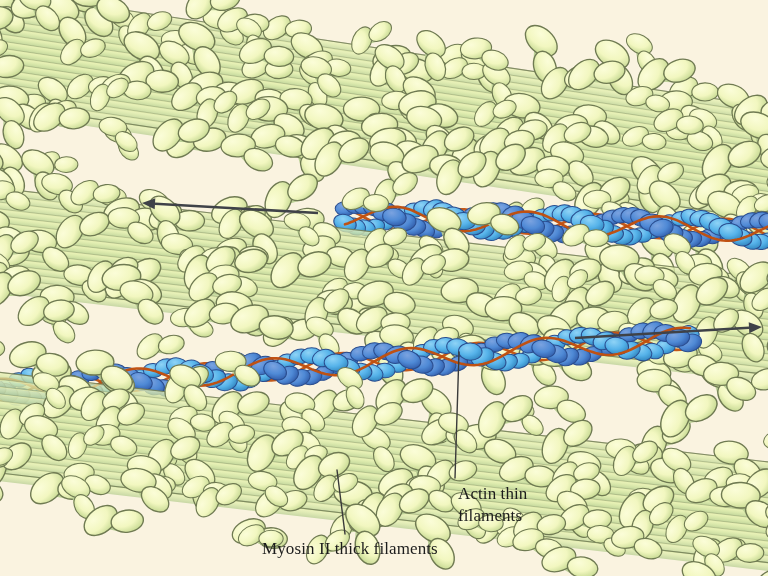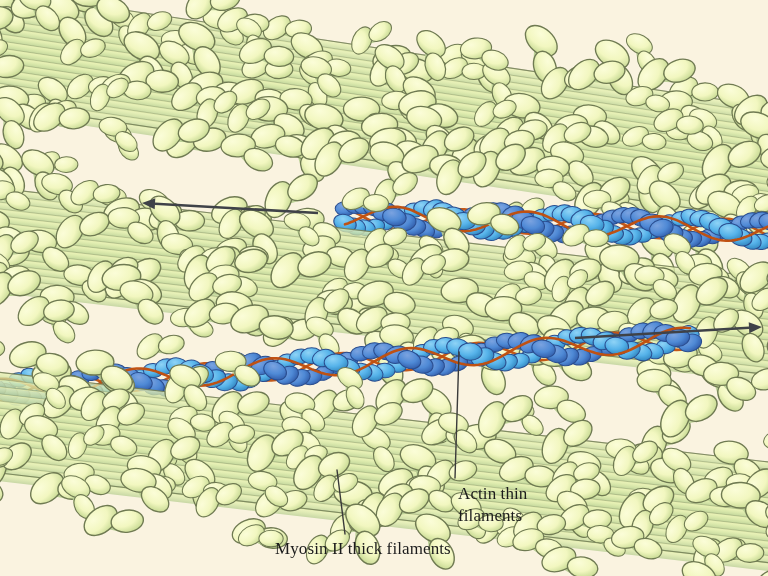--- a/index.html
+++ b/index.html
@@ -13,21 +13,21 @@
   .label-text{
     position:absolute;
     color:#1c1c1c;
     font-family:Liberation Serif, serif;
     font-size:17px;
     line-height:22px;
     letter-spacing:0.1px;
     white-space:pre;
     user-select:none;
   }
-  #label-myosin{left:275px;top:538px;}
+  #label-myosin{left:262px;top:538px;}
   #label-actin{left:458px;top:483px;}
 </style>
 </head>
 <body>
 
 <div id="stage">
   <svg id="scene" viewBox="0 0 768 576">
       <defs>
         <linearGradient id="rodG" x1="0" y1="0" x2="0" y2="1">
           <stop offset="0%" stop-color="#eef5b8"></stop>

